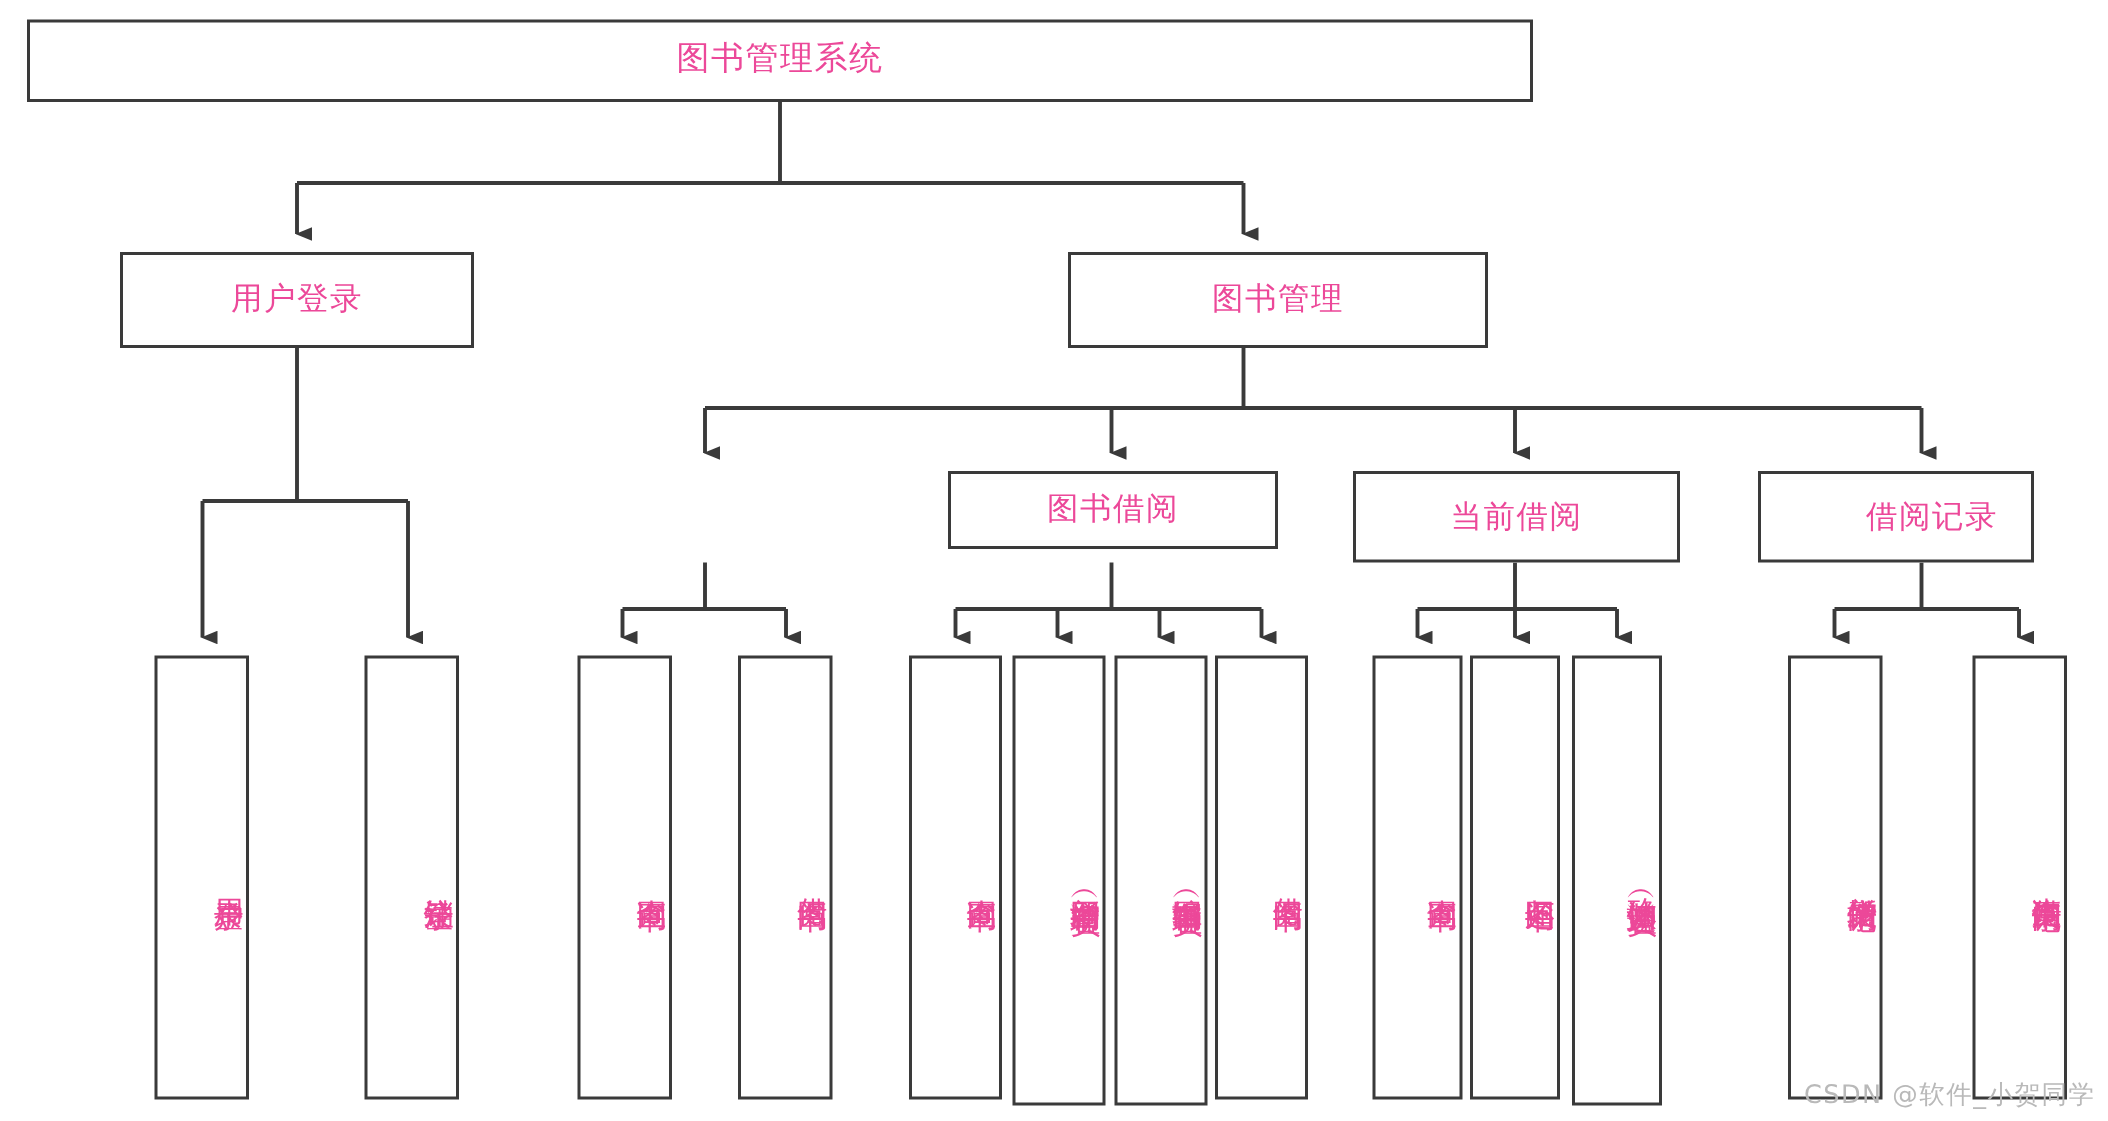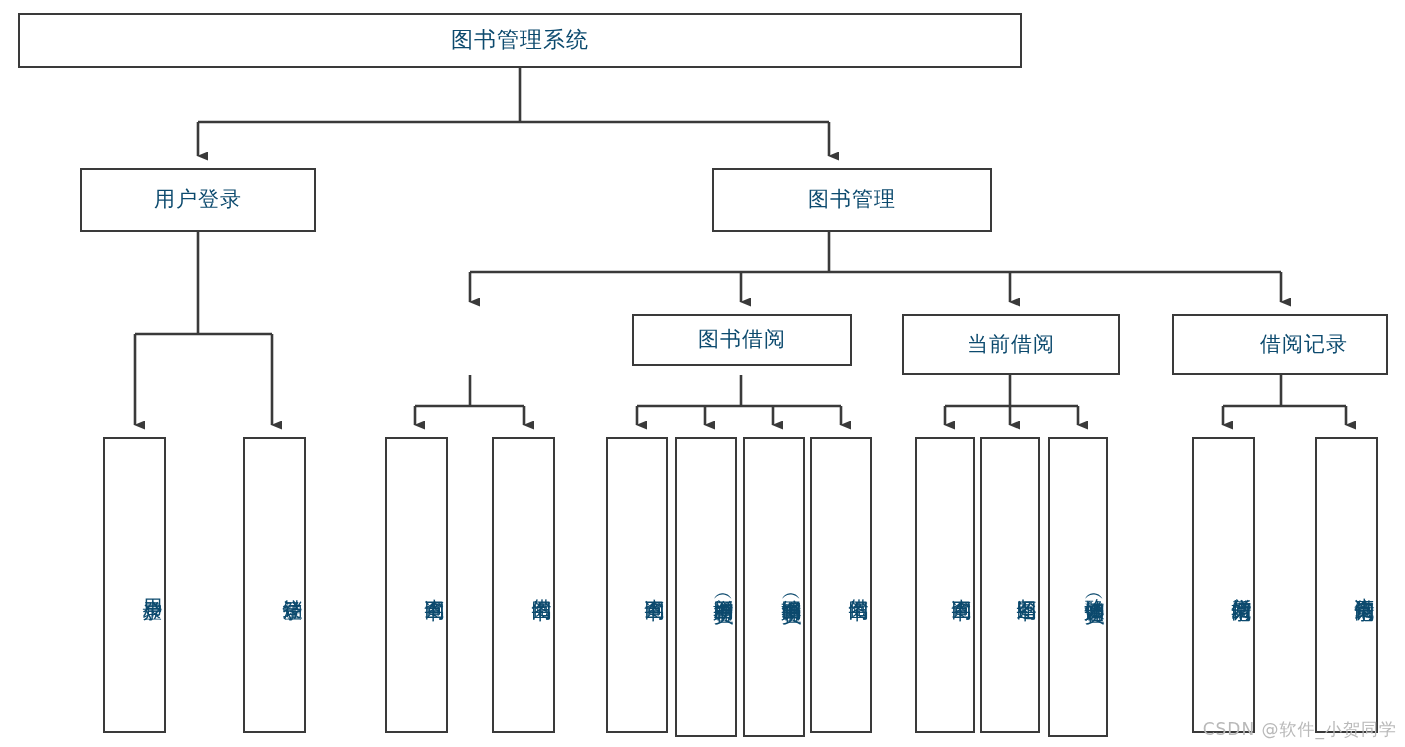--- a/index.html
+++ b/index.html
@@ -20,21 +20,21 @@
     pointer-events:none;
   }
   .node{
     position:absolute;
     box-sizing:border-box;
     background:#ffffff;
     border:2.5px solid #3a3a3a;
     display:flex;
     align-items:center;
     justify-content:center;
-    color:#0c4a6e;
+    color:#ec4899;
     text-align:right;
   }
   .node.h{
     font-size:21px;
     line-height:1.2;
     letter-spacing:1px;
   }
   .node.root{
     font-size:22px;
   }
@@ -130,21 +130,21 @@
   <div class="node h" style="left:712px;top:168px;width:280px;height:64px;">
     <span>图书管理</span>
   </div>
 
   <div class="node h" style="left:632px;top:314px;width:220px;height:52px;">
     <span>图书借阅</span>
   </div>
   <div class="node h" style="left:902px;top:314px;width:218px;height:61px;font-family:Liberation Serif, serif;">
     <span>当前借阅</span>
   </div>
-  <div class="node h" style="left:1172px;top:314px;width:216px;height:61px;padding-left:48px;">
+  <div class="node h" style="left:1172px;top:314px;width:184px;height:61px;padding-left:48px;">
     <span>借阅记录</span>
   </div>
 
   <div class="node v" style="left:103px;top:437px;width:63px;height:296px;">
     <span>用户登录</span>
   </div>
   <div class="node v" style="left:243px;top:437px;width:63px;height:296px;">
     <span>注销登录</span>
   </div>
 

